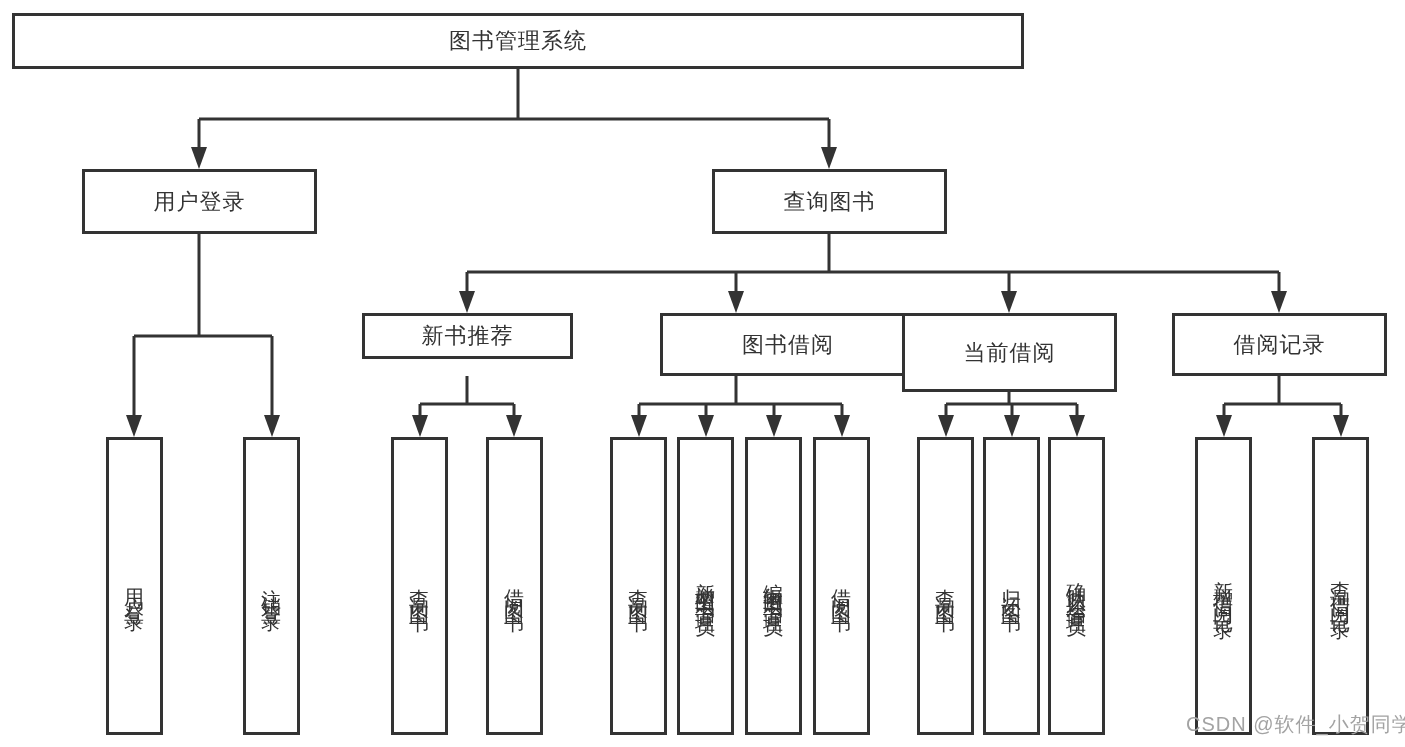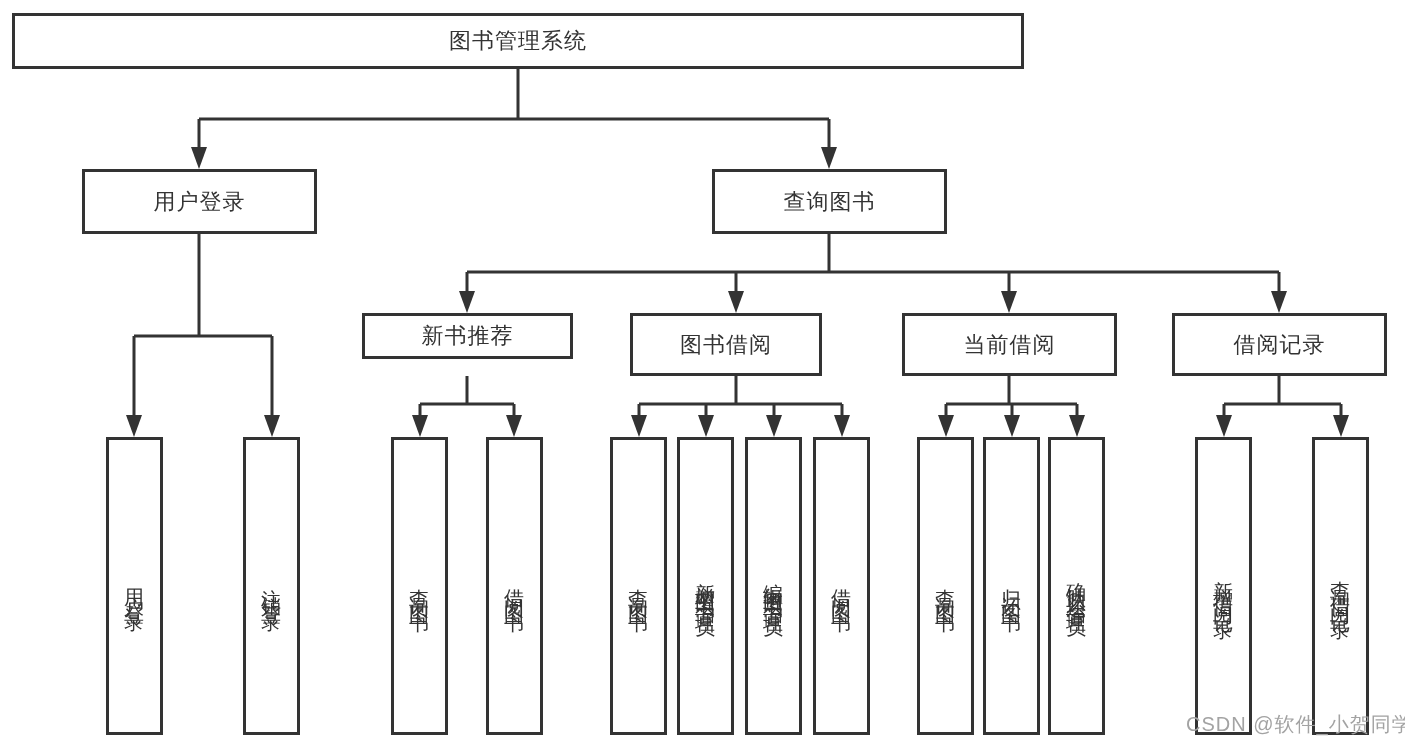--- a/index.html
+++ b/index.html
@@ -98,22 +98,22 @@
       <polygon points="1333,415 1349,415 1341,437"></polygon>
     </g>
   </svg>
 
   <div class="box" style="left:12px;top:13px;width:1012px;height:56px;">图书管理系统</div>
 
   <div class="box" style="left:82px;top:169px;width:235px;height:65px;">用户登录</div>
   <div class="box" style="left:712px;top:169px;width:235px;height:65px;">查询图书</div>
 
   <div class="box" style="left:362px;top:313px;width:211px;height:46px;">新书推荐</div>
-  <div class="box" style="left:630px;top:313px;width:192px;height:63px;">图书借阅</div>
-  <div class="box" style="left:902px;top:313px;width:215px;height:63px;">当前借阅</div>
+  <div class="box" style="left:660px;top:313px;width:256px;height:63px;">图书借阅</div>
+  <div class="box" style="left:902px;top:313px;width:215px;height:79px;">当前借阅</div>
   <div class="box" style="left:1172px;top:313px;width:215px;height:63px;">借阅记录</div>
 
   <div class="box vbox" style="left:106px;top:437px;width:57px;height:298px;">用户登录</div>
   <div class="box vbox" style="left:243px;top:437px;width:57px;height:298px;">注销登录</div>
 
   <div class="box vbox" style="left:391px;top:437px;width:57px;height:298px;">查询图书</div>
   <div class="box vbox" style="left:486px;top:437px;width:57px;height:298px;">借阅图书</div>
 
   <div class="box vbox" style="left:610px;top:437px;width:57px;height:298px;">查询图书</div>
   <div class="box vbox long" style="left:677px;top:437px;width:57px;height:298px;">新增图书（管理员）</div>

